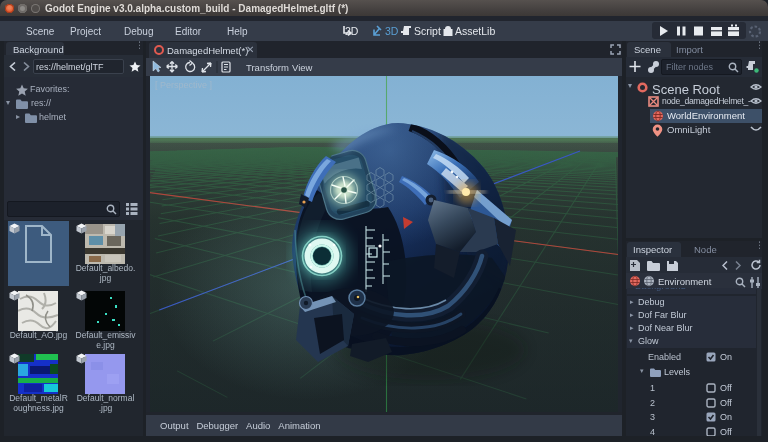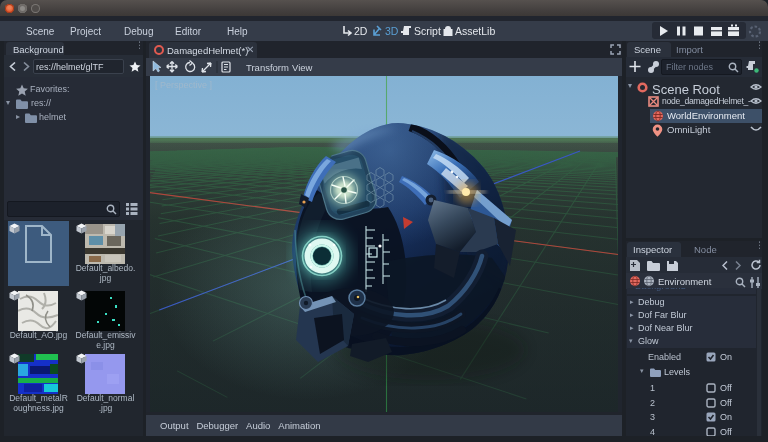--- a/index.html
+++ b/index.html
@@ -13,20 +13,21 @@
 
 <div class="abs" style="left:0;top:0;width:768px;height:16px;
   background:linear-gradient(#56514e,#454140 60%,#3c3836);
   border-radius:7px 7px 0 0;"></div>
 <div class="abs" style="left:5px;top:4px;width:9px;height:9px;border-radius:50%;
   background:radial-gradient(circle at 50% 40%, #f07f54 20%, #dd4d22 70%);box-shadow:inset 0 0 0 1px #a33a1a;"></div>
 <div class="abs" style="left:18px;top:4px;width:9px;height:9px;border-radius:50%;
   background:#8d8a87;box-shadow:inset 0 0 0 2px #6e6a67;"></div>
 <div class="abs" style="left:31px;top:4px;width:9px;height:9px;border-radius:50%;
   background:#504c4a;box-shadow:inset 0 0 0 1px #7a7673;"></div>
+<div class="abs" style="left:45px;top:3px;font-size:10px;font-weight:bold;color:#dfdbd7;">Godot Engine v3.0.alpha.custom_build - DamagedHelmet.gltf (*)</div>
 
 <div class="abs" style="left:0;top:16px;width:768px;height:5px;background:#21252e;"></div>
 
 <div class="abs" style="left:0;top:21px;width:768px;height:20px;background:#353c49;"></div>
 <div class="abs txt" style="left:26px;top:26px;">Scene</div>
 <div class="abs txt" style="left:70px;top:26px;">Project</div>
 <div class="abs txt" style="left:124px;top:26px;">Debug</div>
 <div class="abs txt" style="left:175px;top:26px;">Editor</div>
 <div class="abs txt" style="left:227px;top:26px;">Help</div>
 
@@ -36,21 +37,21 @@
       <path d="M3,2 L3,9 L9,9 M7,6.5 L10,9 L7,11.5"></path>
     </g>
     <g stroke="#5a9fd4" stroke-width="1.6" fill="none">
       <path d="M33,11 L38,5 M33,5.5 L33,11 L39,11 M36,2 L40,6"></path>
     </g>
     <g fill="#e4e7ec">
       <path d="M63,2 h7 v2 h-2 v7 h-6 v-2 h-2 v-2 h2 z"></path>
       <path d="M104,5 a3,3 0 0 1 6,0 h1.5 v7 h-9 v-7 z"></path>
     </g>
   </svg>
-  <span class="abs" style="left:13px;top:1px;font-size:10.5px;color:#e4e7ec;">2D</span>
+  <span class="abs" style="left:4px;top:1px;font-size:10.5px;color:#e4e7ec;">2D</span>
   <span class="abs" style="left:44px;top:1px;font-size:10.5px;color:#5a9fd4;">3D</span>
   <span class="abs" style="left:73px;top:1px;font-size:10.5px;color:#e4e7ec;">Script</span>
   <span class="abs" style="left:114px;top:1px;font-size:10.5px;color:#e4e7ec;">AssetLib</span>
 </div>
 
 <div class="abs" style="left:652px;top:22px;width:94px;height:17px;background:#262b36;border-radius:3px;"></div>
 <svg class="abs" style="left:652px;top:22px" width="116" height="18">
   <path d="M8,4 L16,9 L8,14 Z" fill="#e8ebef"></path>
   <rect x="25" y="4.5" width="3" height="9" fill="#e8ebef"></rect>
       <rect x="30.5" y="4.5" width="3" height="9" fill="#e8ebef"></rect>

